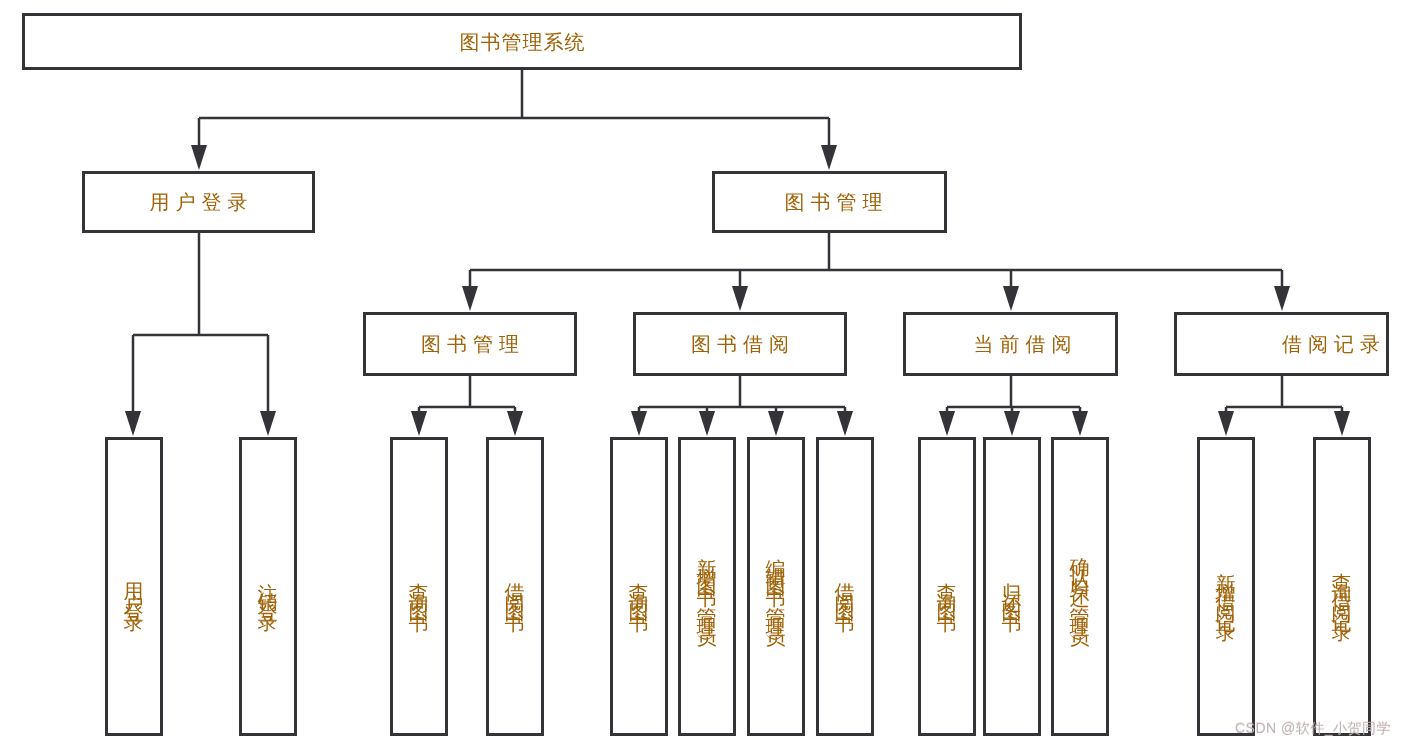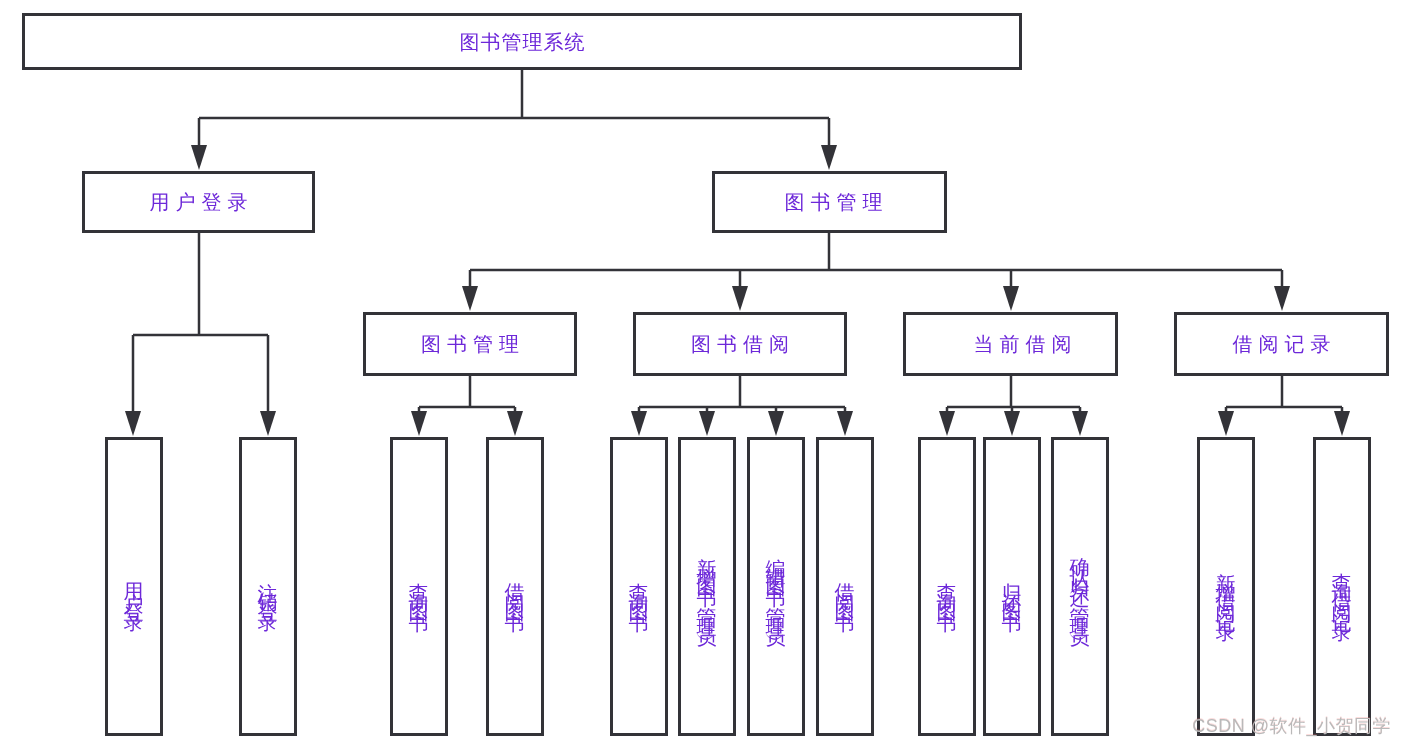--- a/index.html
+++ b/index.html
@@ -22,21 +22,21 @@
     z-index: 1;
   }
   .node {
     position: absolute;
     box-sizing: border-box;
     background: #ffffff;
     border: 3px solid #333338;
     display: flex;
     align-items: center;
     justify-content: center;
-    color: #6d28d9;
+    color: #a16207;
     font-size: 20px;
     z-index: 2;
     white-space: nowrap;
   }
   .h-node span {
     letter-spacing: 6px;
     text-indent: 6px;
     line-height: 1;
   }
   .root-node span {
@@ -47,21 +47,21 @@
     writing-mode: vertical-rl;
     text-orientation: mixed;
     letter-spacing: 10px;
     line-height: 1.1;
     white-space: nowrap;
   }
   .watermark {
     position: absolute;
     right: 14px;
     bottom: 9px;
-    font-size: 18px;
+    font-size: 14px;
     letter-spacing: 0.5px;
     color: #b9b9b9;
     text-shadow: 0 -1px 0 rgba(244, 121, 121, 0.25);
     z-index: 6;
   }
 </style>
 </head>
 <body>
 
 <div id="canvas">
@@ -110,21 +110,21 @@
 
   <div class="node h-node" style="left:363px; top:312px; width:214px; height:64px;">
     <span>图书管理</span>
   </div>
   <div class="node h-node" style="left:633px; top:312px; width:214px; height:64px;">
     <span>图书借阅</span>
   </div>
   <div class="node h-node" style="left:903px; top:312px; width:215px; height:64px;padding-left:24px;">
     <span>当前借阅</span>
   </div>
-  <div class="node h-node" style="left:1174px; top:312px; width:215px; height:64px;">
+  <div class="node h-node" style="left:1174px; top:312px; width:215px; height:64px;justify-content:flex-end;">
     <span>借阅记录</span>
   </div>
 
   <div class="node v-node" style="left:105px; top:437px; width:58px; height:299px;">
     <span>用户登录</span>
   </div>
   <div class="node v-node" style="left:239px; top:437px; width:58px; height:299px;">
     <span>注销登录</span>
   </div>
 

